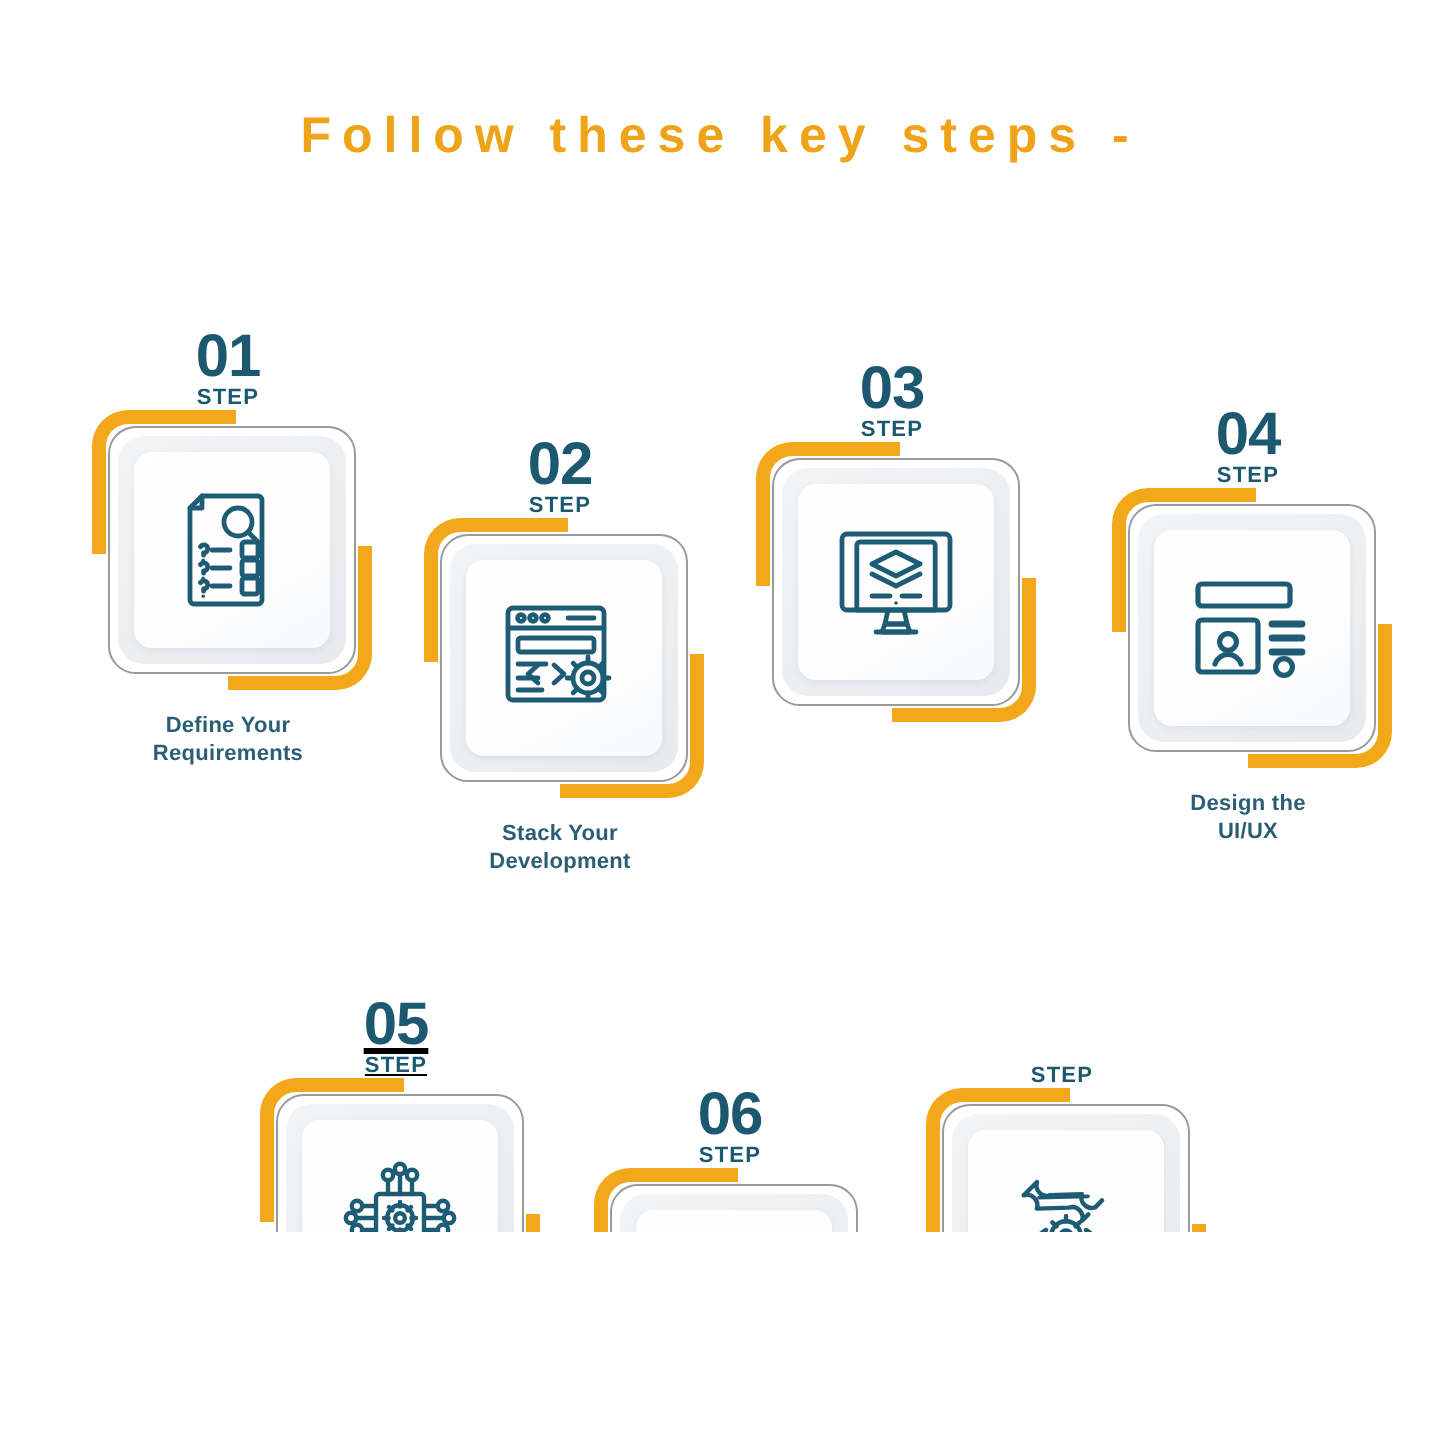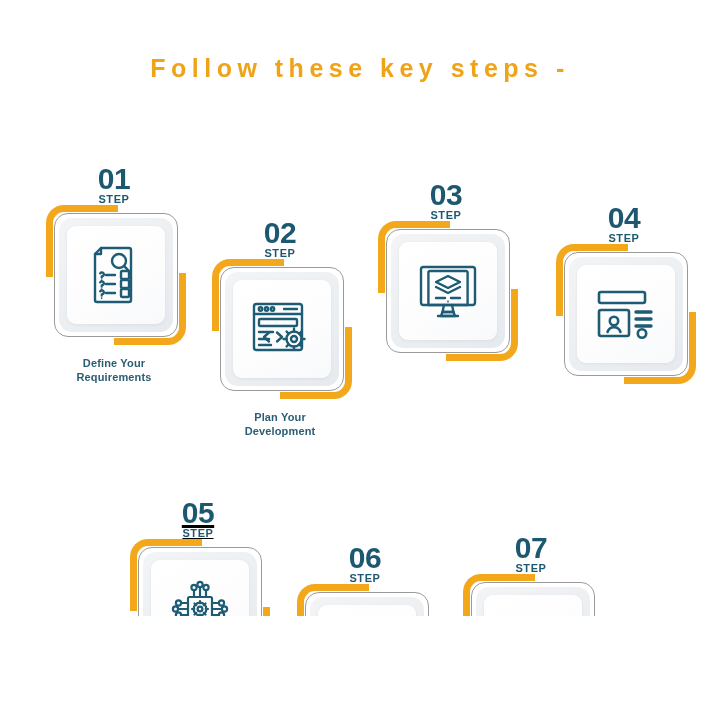--- a/index.html
+++ b/index.html
@@ -226,21 +226,21 @@
               <path d="M18 31.5 l-5 4.5 5 4.5 M26 31.5 l5 4.5 -5 4.5"></path>
               <circle cx="43" cy="38" r="7.5"></circle>
               <circle cx="43" cy="38" r="3"></circle>
               <path d="M43 27.5 v3 M43 45.5 v3 M32.5 38 h3 M50.5 38 h3 M35.6 30.6 l2.1 2.1 M48.3 43.3 l2.1 2.1 M50.4 30.6 l-2.1 2.1 M37.7 43.3 l-2.1 2.1"></path>
             </svg>
           </span>
         </div>
       </div>
     </div>
     <div class="caption">
-      <span>Plan Your</span><br>
+      <span>Stack Your</span><br>
       <span>Development</span>
     </div>
   </div>
 
   <div class="step" id="step-3">
     <div class="step-num-wrap">
       <span class="step-num">03</span>
       <span class="step-word">STEP</span>
     </div>
     <div class="card">
@@ -283,20 +283,24 @@
               <rect x="3" y="3" width="46" height="11" rx="2"></rect>
               <rect x="3" y="21" width="30" height="26" rx="2"></rect>
               <circle cx="18" cy="32" r="4.2"></circle>
               <path d="M11.5 43 a6.8 6.8 0 0 1 13 0"></path>
               <path d="M40 23 H55 M40 30 H55 M40 37 H55" stroke-width="3.4"></path>
               <circle cx="46" cy="44.5" r="4.2"></circle>
             </svg>
           </span>
         </div>
       </div>
+    </div>
+    <div class="caption">
+      <span>Design the</span><br>
+      <span>UI/UX</span>
     </div>
   </div>
 
   <div class="step" id="step-5">
     <div class="step-num-wrap">
       <span class="step-num">05</span>
       <span class="step-word">STEP</span>
     </div>
     <div class="card">
       <div class="card-outline"></div>
@@ -362,21 +366,20 @@
         </div>
       </div>
     </div>
     <div class="caption">
       <span></span>
     </div>
   </div>
 
   <div class="step" id="step-7">
     <div class="step-num-wrap">
-      <span class="step-num">07</span>
       <span class="step-word">STEP</span>
     </div>
     <div class="card">
       <div class="card-outline"></div>
       <div class="accent-tl"></div>
       <div class="accent-br"></div>
       <div class="card-panel">
         <div class="card-inner">
           <span>
             <svg width="60" height="60" viewBox="0 0 60 60" fill="none" stroke="#1D5C74" stroke-width="2.2" stroke-linecap="round" stroke-linejoin="round">

